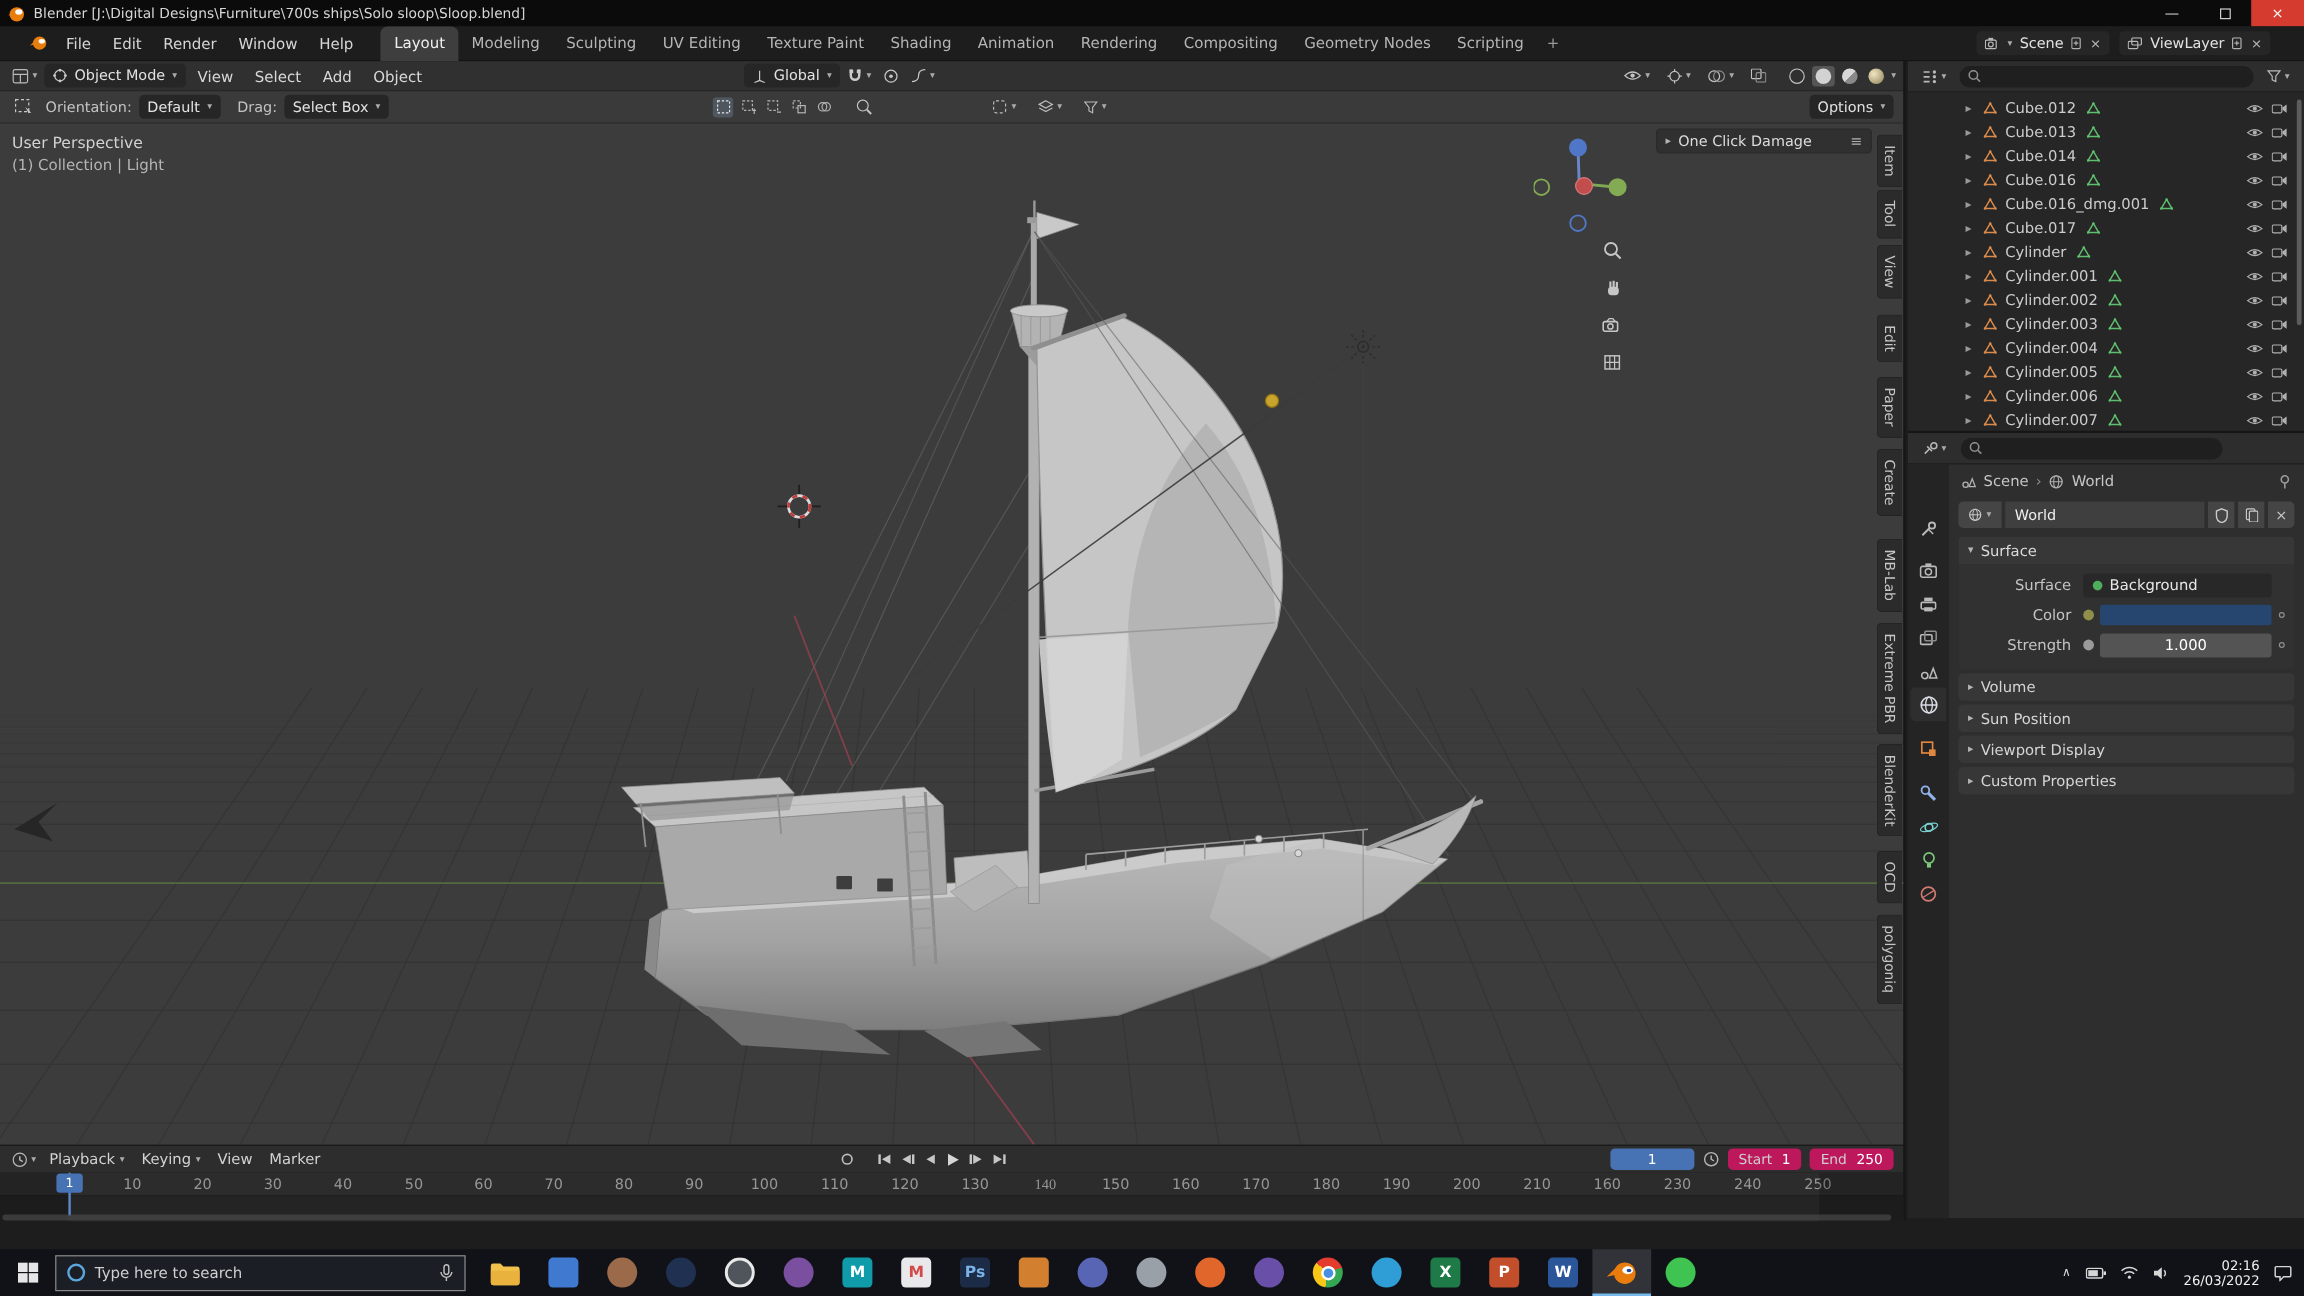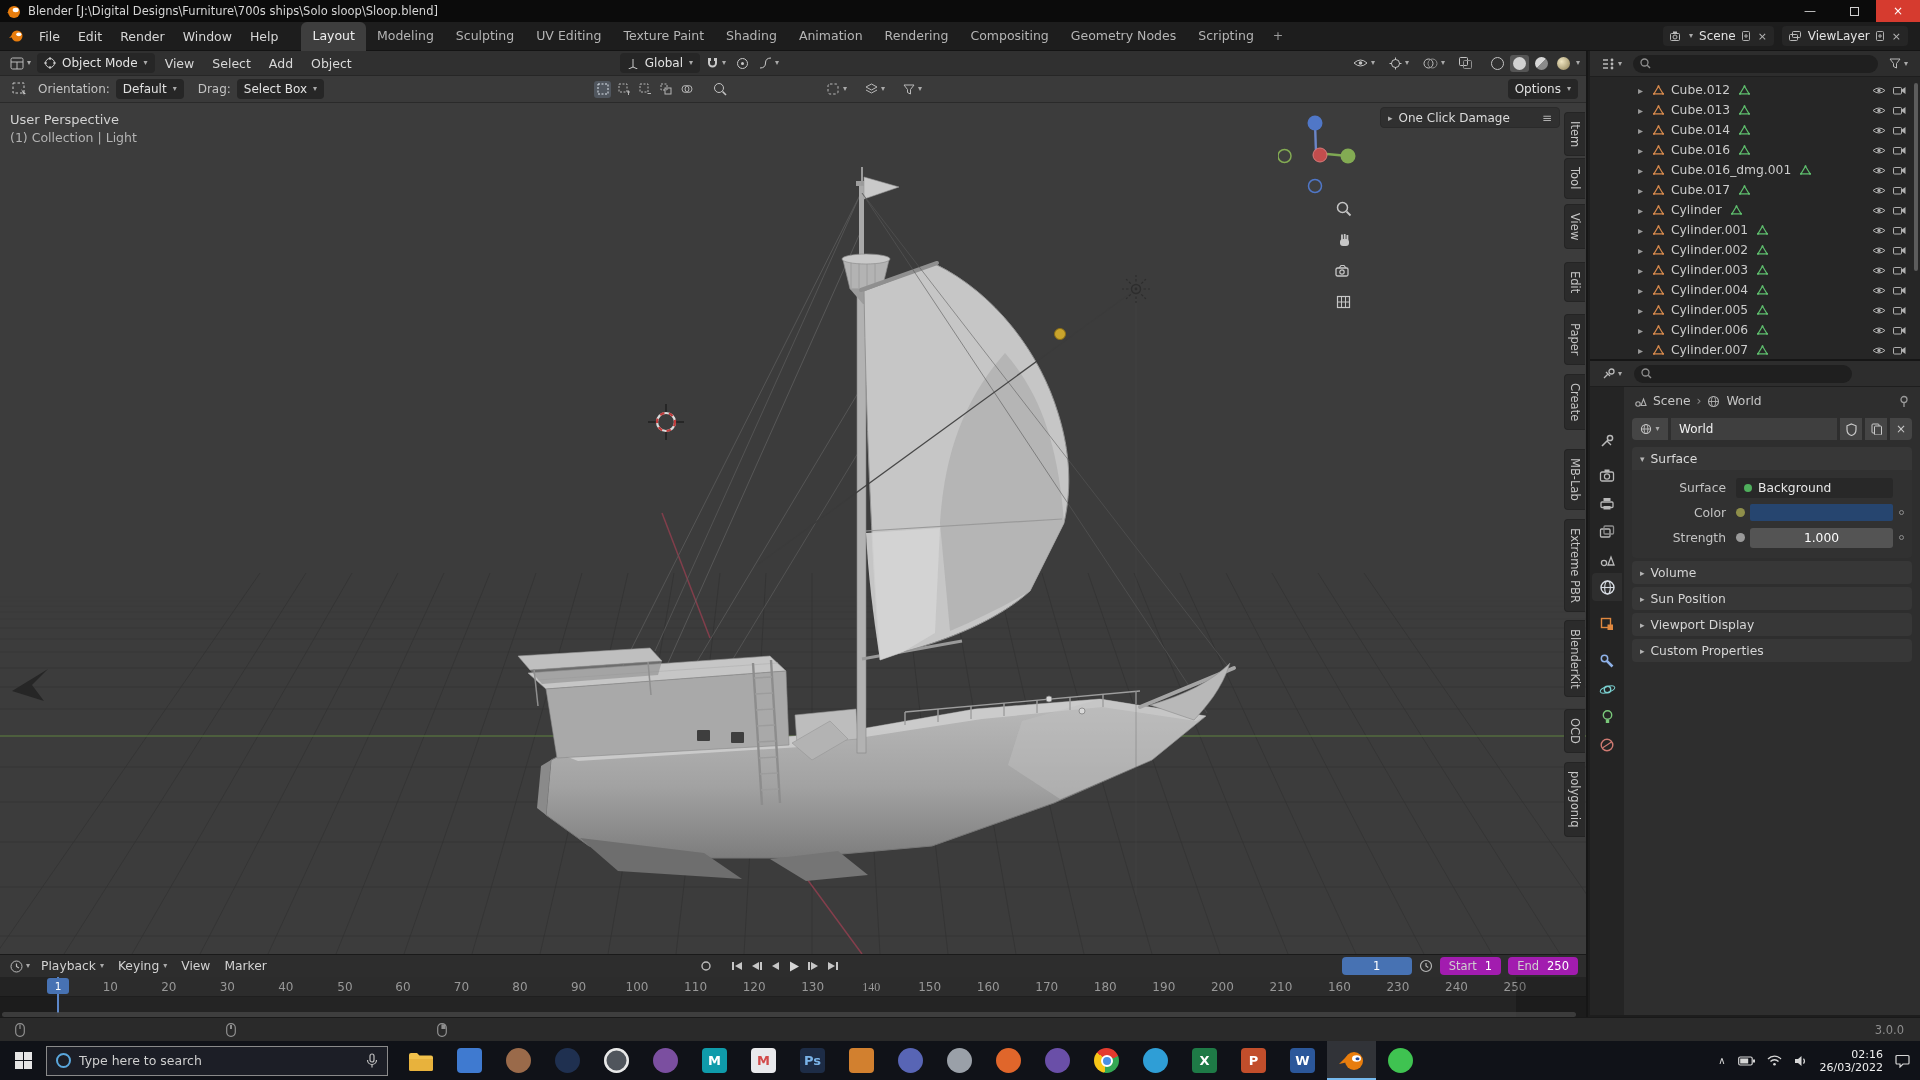--- a/index.html
+++ b/index.html
@@ -8,21 +8,21 @@
 svg{display:block}
 
 .titlebar{position:absolute;left:0;top:0;width:1920px;height:22px;background:#0b0b0b;display:flex;align-items:center;padding-left:6px}
 .titlebar .logo{width:15px;height:15px;margin-right:7px}
 .title-text{font-size:11.5px;color:#d6d6d6;white-space:nowrap}
 .win-controls{margin-left:auto;display:flex;height:22px}
 .win-btn{width:44px;height:22px;display:flex;align-items:center;justify-content:center;color:#cfcfcf;font-size:12px}
 .win-btn.close{background:#d63b2f;color:#fff}
 .max-glyph{width:9px;height:9px;border:1px solid #cfcfcf;display:inline-block}
 
-.menubar{position:absolute;left:0;top:22px;width:1920px;height:29px;background:#1d1d1d;display:flex;align-items:center;padding:0 8px;border-bottom:1px solid #141414}
+.menubar{position:absolute;left:0;top:22px;width:1920px;height:29px;background:#1d1d1d;display:flex;align-items:center;padding:0 24px;border-bottom:1px solid #141414}
 .menubar .blogo{width:16px;height:14px;margin-right:6px}
 .menu-item{padding:0 9px;color:#d6d6d6;font-size:12.5px;cursor:default}
 .ws-tabs{display:flex;height:29px;margin-left:14px}
 .ws-tab{padding:6px 11px 7px;font-size:12.5px;color:#b5b5b5;border-radius:6px 6px 0 0}
 .ws-tab.active{background:#3e3e3e;color:#efefef}
 .ws-add{color:#9a9a9a;padding:6px 8px 7px}
 .topbar-right{margin-left:auto;display:flex;align-items:center;gap:8px;padding-right:4px}
 .pill{display:inline-flex;align-items:center;gap:6px;background:#262626;border-radius:4px;height:20px;padding:0 7px;color:#e2e2e2;font-size:12px}
 .caret{font-size:8px;color:#aaa;line-height:1}
 .mini-btn{color:#b5b5b5;font-size:11px;display:inline-flex;align-items:center}
@@ -54,21 +54,21 @@
 .nav-btn{width:23px;height:23px;border-radius:50%;display:flex;align-items:center;justify-content:center}
 .side-tabs{position:absolute;right:1px;top:9px;display:flex;flex-direction:column;align-items:flex-end}
 .side-tab{writing-mode:vertical-rl;background:#2b2b2b;color:#c6c6c6;font-size:11.5px;padding:8px 3px;border-radius:4px 0 0 4px;border:1px solid #242424;border-right:none}
 
 .timeline{height:63px;background:#2d2d2d;border-top:1px solid #1a1a1a;position:relative}
 .tl-header{height:22px;display:flex;align-items:center;padding:0 6px;position:relative}
 .tl-menu{padding:0 7px;color:#d2d2d2;font-size:12.3px;display:inline-flex;align-items:center;gap:4px}
 .tl-transport{position:absolute;left:700px;top:0;height:22px;display:flex;align-items:center;gap:5px}
 .tl-fields{position:absolute;right:8px;top:2px;display:flex;align-items:center;gap:7px}
 .tl-frame{width:70px;height:18px;background:#4772b3;border-radius:4px;color:#fff;display:flex;align-items:center;justify-content:center;font-size:11.5px}
-.tl-range{height:18px;background:#a21caf;border-radius:4px;display:flex;align-items:center;padding:0 9px;gap:8px;font-size:11.5px}
+.tl-range{height:18px;background:#be185d;border-radius:4px;display:flex;align-items:center;padding:0 9px;gap:8px;font-size:11.5px}
 .tl-range .rv{color:#fff}
 .tl-body{position:relative;height:41px;background:#242424;overflow:hidden}
 .tl-ruler{position:absolute;left:0;top:0;right:0;height:20px;background:#2c2c2c;border-bottom:1px solid #1f1f1f}
 .tick{position:absolute;top:3px;width:26px;margin-left:-13px;text-align:center;font-size:12px;color:#979797}
 .tl-outrange{position:absolute;top:0;bottom:0;background:rgba(0,0,0,.2)}
 .tl-playhead{position:absolute;top:0;bottom:5px;width:2px;background:#5c87c9}
 .tl-ph-label{position:absolute;top:1px;left:-10px;width:22px;height:16px;background:#4772b3;border-radius:3px;color:#fff;font-size:10.5px;display:flex;align-items:center;justify-content:center}
 .tl-scroll{position:absolute;left:2px;right:10px;bottom:1px;height:5px;background:#4d4d4d;border-radius:3px;opacity:.65}
 
 .outliner{position:relative;height:310px;background:#262626;border-bottom:2px solid #161616;overflow:hidden}
@@ -1432,42 +1432,20 @@
             </div>
           <div class="collapsed">
               <span class="tri">▸</span>
               <span>Custom Properties</span>
             </div>
         </div>
       </div>
     </div>
   </div>
 
-  <div class="statusbar">
-    <span class="mouse-hint" style="left:15px">
-        <svg width="10" height="14" viewBox="0 0 10 14">
-          <rect x="0.7" y="0.7" width="8.6" height="12.6" rx="4" fill="none" stroke="#8f8f8f" stroke-width="1.2"></rect>
-          <line x1="5" y1="1.5" x2="5" y2="6" stroke="#8f8f8f" stroke-width="1.2"></line>
-        </svg>
-      </span>
-    <span class="mouse-hint" style="left:226px">
-        <svg width="10" height="14" viewBox="0 0 10 14">
-          <rect x="0.7" y="0.7" width="8.6" height="12.6" rx="4" fill="none" stroke="#8f8f8f" stroke-width="1.2"></rect>
-          <rect x="4" y="2" width="2" height="4" fill="#8f8f8f"></rect>
-        </svg>
-      </span>
-    <span class="mouse-hint" style="left:437px">
-        <svg width="10" height="14" viewBox="0 0 10 14">
-          <rect x="0.7" y="0.7" width="8.6" height="12.6" rx="4" fill="none" stroke="#8f8f8f" stroke-width="1.2"></rect>
-          <line x1="5" y1="1.5" x2="5" y2="6" stroke="#8f8f8f" stroke-width="1.2"></line>
-          <rect x="5" y="1.5" width="3.5" height="4.5" fill="#8f8f8f"></rect>
-        </svg>
-      </span>
-    <span class="version">3.0.0</span>
-  </div>
 
   <div class="taskbar">
     <div class="tb-start">
       <svg width="17" height="17" viewBox="0 0 17 17">
           <rect x="0" y="0" width="8" height="8" fill="#e6e6e6"></rect>
           <rect x="9" y="0" width="8" height="8" fill="#e6e6e6"></rect>
           <rect x="0" y="9" width="8" height="8" fill="#e6e6e6"></rect>
           <rect x="9" y="9" width="8" height="8" fill="#e6e6e6"></rect>
         </svg>
     </div>

